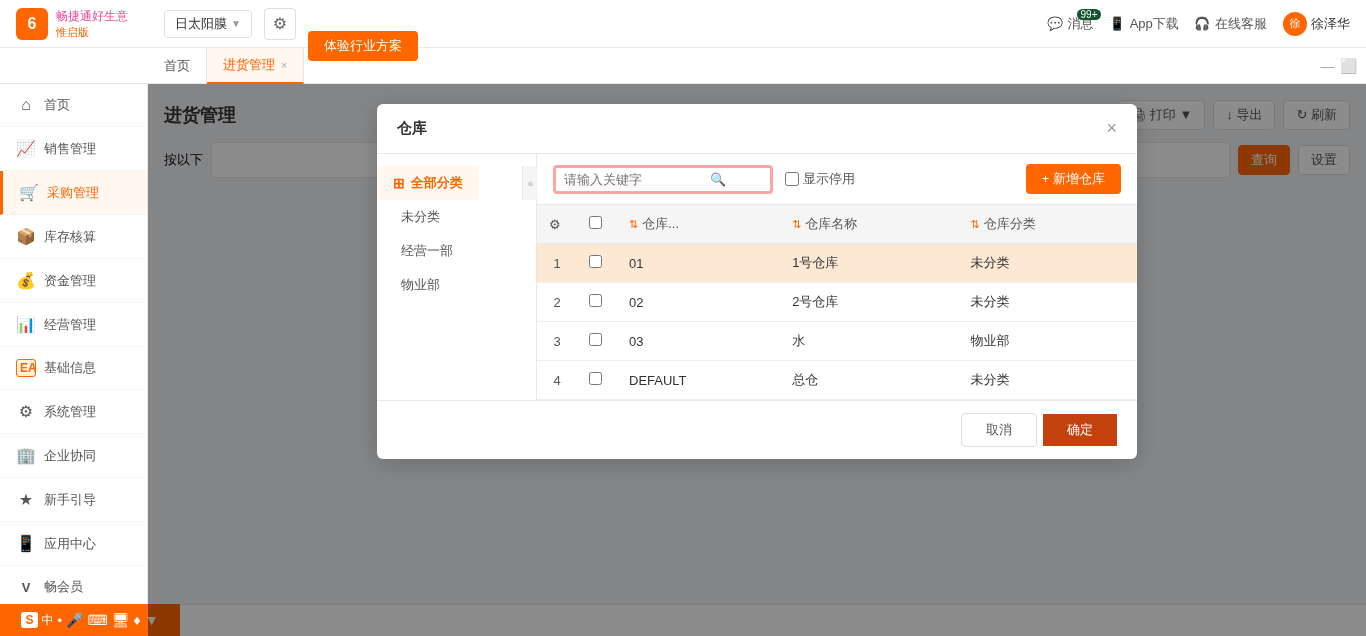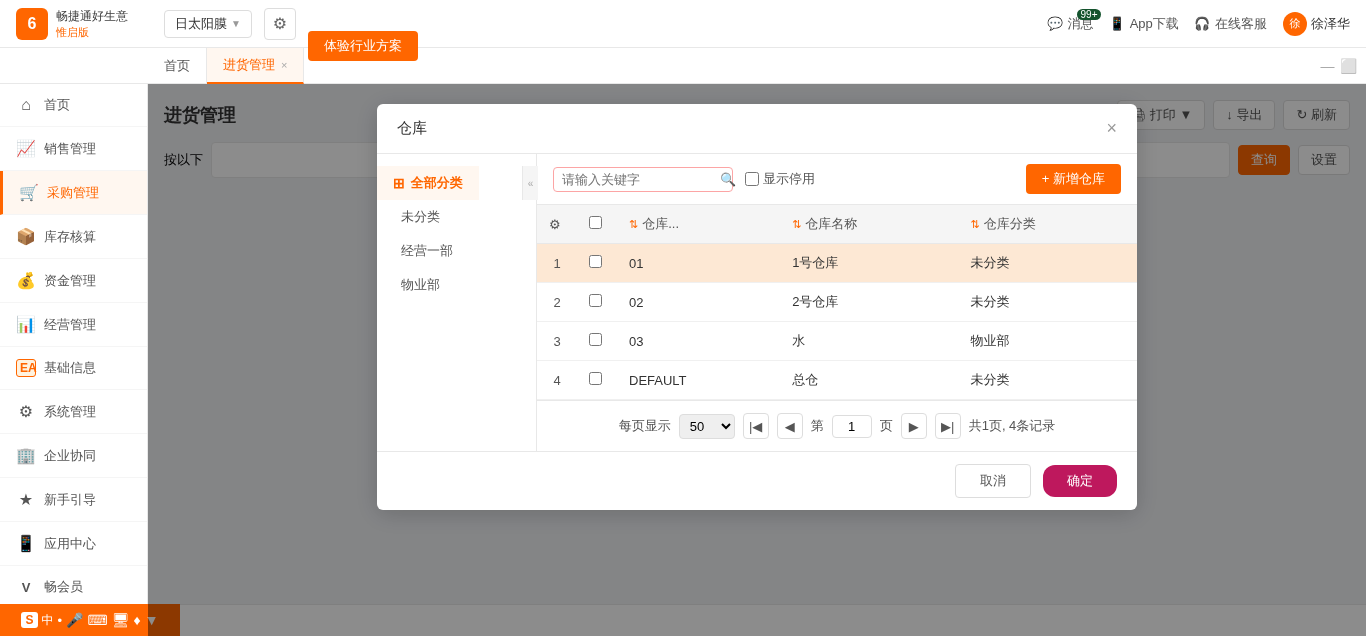--- a/index.html
+++ b/index.html
@@ -189,21 +189,21 @@
       flex-direction: column;
       box-shadow: 0 4px 24px rgba(0,0,0,0.18);
     }
     .modal-header {
       display: flex;
       align-items: center;
       justify-content: space-between;
       padding: 14px 20px;
       border-bottom: 1px solid #e8e8e8;
     }
-    .modal-title { font-size: 15px; font-weight: normal; color: #333; }
+    .modal-title { font-size: 15px; font-weight: bold; color: #333; }
     .modal-close { cursor: pointer; color: #999; font-size: 18px; }
     .modal-body {
       display: flex;
       flex: 1;
       overflow: hidden;
     }
 
     
     .category-panel {
       width: 160px;
@@ -239,25 +239,25 @@
     .table-toolbar {
       display: flex;
       align-items: center;
       justify-content: space-between;
       padding: 10px 16px;
       border-bottom: 1px solid #e8e8e8;
     }
     .search-box {
       display: flex;
       align-items: center;
-      border: 1px solid #fca5a5;
+      border: 3px solid #fca5a5;
       border-radius: 4px;
       padding: 4px 8px;
-      gap: 18px;
-      width: 180px;
+      gap: 6px;
+      width: 220px;
     }
     .search-box input {
       border: none;
       outline: none;
       font-size: 13px;
       width: 140px;
       color: #555;
     }
     .search-icon { color: #aaa; cursor: pointer; }
     .show-disabled {
@@ -344,36 +344,36 @@
       font-size: 13px;
     }
 
     
     .modal-footer {
       display: flex;
       align-items: center;
       justify-content: flex-end;
       padding: 12px 20px;
       border-top: 1px solid #e8e8e8;
-      gap: 12px;
+      gap: 6px;
     }
     .cancel-btn {
       border: 1px solid #ddd;
       background: #fff;
       border-radius: 4px;
       padding: 7px 24px;
       cursor: pointer;
       font-size: 13px;
       color: #555;
     }
     .confirm-btn {
-      background: #be185d;
+      background: #c2410c;
       color: #fff;
       border: none;
-      border-radius: 12px;
+      border-radius: 0;
       padding: 7px 24px;
       cursor: pointer;
       font-size: 13px;
     }
 
     
     .bottom-bar {
       position: fixed;
       bottom: 0; left: 0; right: 0;
       height: 32px;
@@ -390,21 +390,21 @@
   </style>
 </head>
 <body>
 
 <div class="top-header">
   <div class="logo-area">
     <div class="logo-icon">
       <span>6</span>
     </div>
     <div>
-      <div style="font-size:12px;color:#404040;">畅捷通好生意</div>
+      <div style="font-size:12px;color:#ec4899;">畅捷通好生意</div>
       <div style="font-size:11px;color:#f60;">惟启版</div>
     </div>
   </div>
   <div class="header-middle">
     <div class="company-select">
       <span>日太阳膜</span>
       <span class="chevron-down">▼</span>
     </div>
     <div class="gear-btn">⚙</div>
     <button class="trial-btn">体验行业方案</button>
@@ -601,36 +601,20 @@
                     <td class="row-num">4</td>
                     <td><input type="checkbox" style=""></td>
                     <td>DEFAULT</td>
                     <td>总仓</td>
                     <td>未分类</td>
                   </tr>
                 </tbody>
               </table>
             </div>
 
-            <div class="pagination">
-              <span>每页显示</span>
-              <select class="page-size-select">
-                <option>50</option>
-                <option>20</option>
-                <option>100</option>
-              </select>
-              <button class="page-btn">|◀</button>
-              <button class="page-btn">◀</button>
-              <span>第</span>
-              <input type="text" class="page-input" value="1" style="">
-              <span>页</span>
-              <button class="page-btn">▶</button>
-              <button class="page-btn">▶|</button>
-              <span>共1页, 4条记录</span>
-            </div>
           </div>
         </div>
 
         <div class="modal-footer">
           <button class="cancel-btn">取消</button>
           <button class="confirm-btn">确定</button>
         </div>
       </div>
     </div>
   </div>

